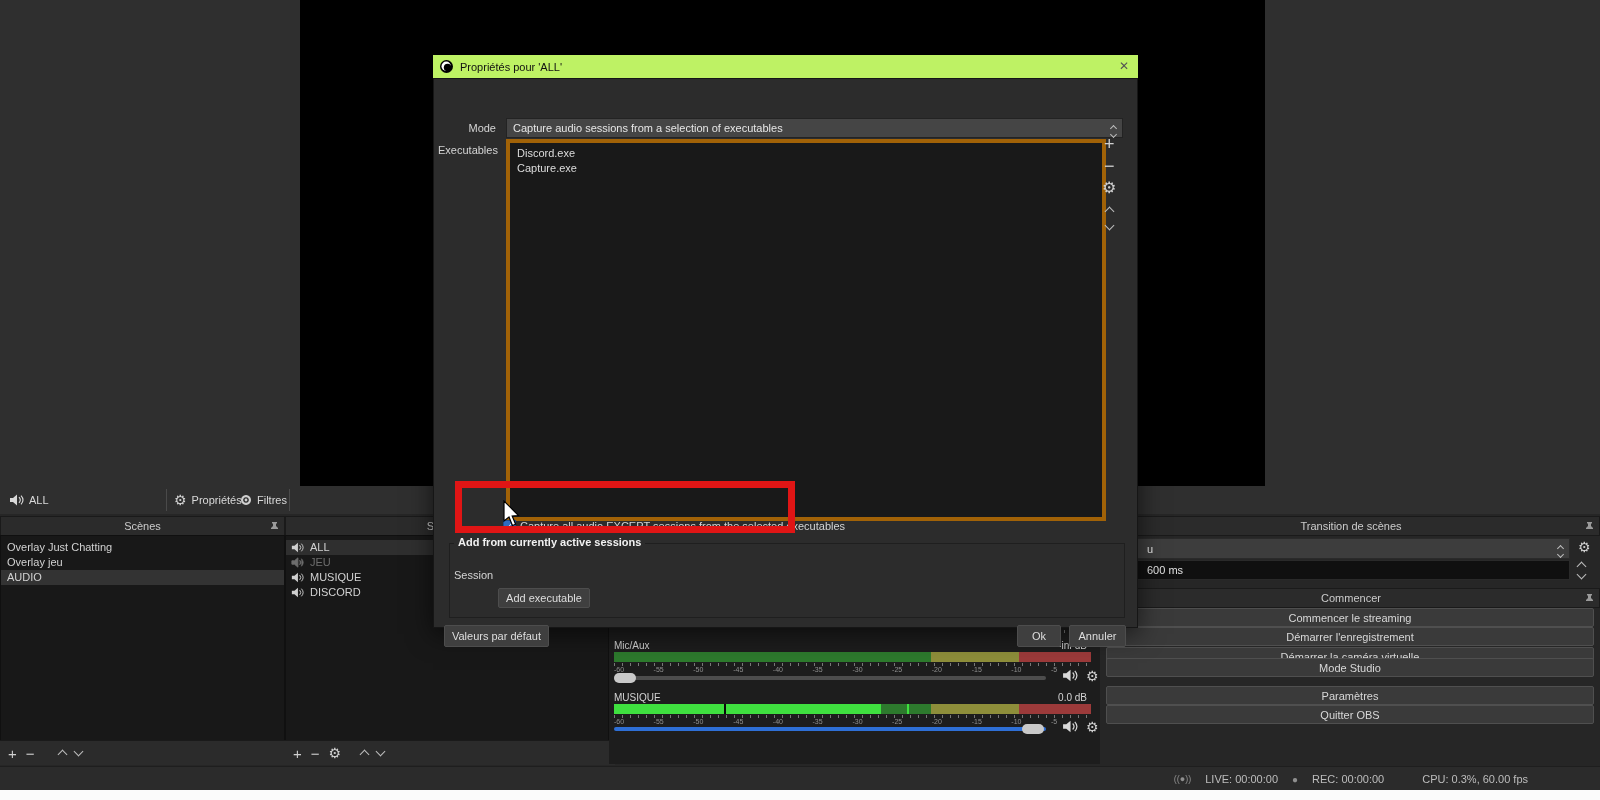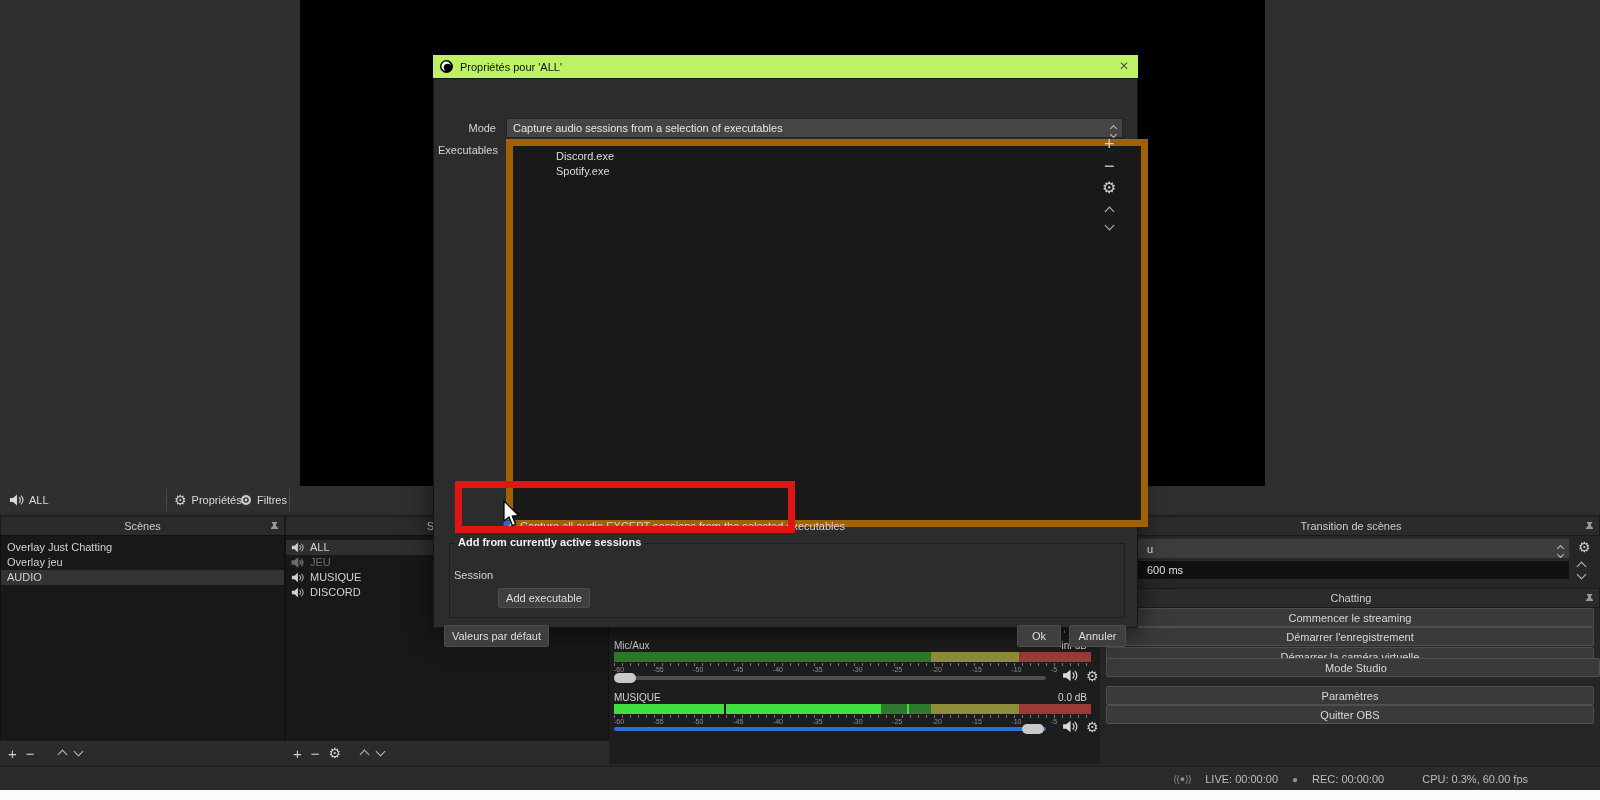--- a/index.html
+++ b/index.html
@@ -51,21 +51,21 @@
   .whitestrip{left:0;top:790px;width:1600px;height:10px;background:#fbfbfb;}
   
   .dialog{left:433px;top:55px;width:705px;height:573px;z-index:40;box-shadow:0 6px 24px rgba(0,0,0,.6);}
   .titlebar{position:absolute;left:0;top:0;width:100%;height:23px;background:#bef264;display:flex;align-items:center;gap:7px;padding-left:7px;box-sizing:border-box;}
   .titlebar .t{color:#111;}
   .close{position:absolute;right:9px;top:4px;color:#555;font-size:12px;}
   .dbody{position:absolute;left:0;top:23px;width:705px;height:550px;background:#2c2c2c;border:1px solid #161616;box-sizing:border-box;}
   .dlabel{position:absolute;color:#d4d4d4;}
   .ddrop{position:absolute;background:#454545;border:1px solid #232323;display:flex;align-items:center;color:#e6e6e6;}
   .ddrop .val{padding-left:6px;}
-  .dlist{position:absolute;background:#191919;border:7px solid #a16207;color:#dcdcdc;padding-left:36px;}
+  .dlist{position:absolute;background:#191919;border:4px solid #a16207;color:#dcdcdc;}
   .dlist .li{height:15px;line-height:15px;padding-left:7px;}
   .sidecol{position:absolute;left:668px;top:58px;display:flex;flex-direction:column;align-items:center;gap:7px;color:#d0d0d0;}
   .dbtn{position:absolute;background:#3f3f3f;border:1px solid #4d4d4d;border-radius:2px;display:flex;align-items:center;justify-content:center;color:#dedede;}
   .groupbox{position:absolute;left:15px;top:464px;width:674px;height:73px;border:1px solid #1f1f1f;}
   .grouplabel{position:absolute;left:20px;top:457px;background:#2c2c2c;padding:0 4px;font-weight:bold;color:#f2f2f2;}
   .checkbox{position:absolute;width:11px;height:11px;background:#2d6bbf;border:1px solid #1c4d92;color:#fff;font-size:9px;line-height:11px;text-align:center;}
   
   .redrect{left:455px;top:481px;width:340px;height:52px;border:7px solid #e01515;z-index:60;box-sizing:border-box;}
   .cursor{left:503px;top:500px;z-index:70;}
   .gearglyph{font-size:14px;line-height:14px;color:#cfcfcf;}
@@ -243,29 +243,29 @@
   <span class="abs gearglyph" style="left:1578px;top:540px;">⚙</span>
   <div class="field dark" style="left:1110px;top:560px;width:458px;height:18px;">
     <span class="val" style="padding-left:36px;">600 ms</span>
   </div>
   <div class="spincol" style="left:1578px;top:560px;">
     <span class="chev up"></span>
     <span class="chev down"></span>
   </div>
 
   <div class="abs panel-header" style="left:1102px;top:588px;width:496px;">
-    <span>Chatting</span>
+    <span>Commencer</span>
     <svg class="pin" width="9" height="9" viewBox="0 0 9 9">
         <path d="M2 1h5v1L6 3v2l2 2v1H1V7l2-2V3L2 2z" fill="#9a9a9a"></path>
       </svg>
   </div>
   <div class="cmdbtn" style="top:608px;">Commencer le streaming</div>
   <div class="cmdbtn" style="top:627px;">Démarrer l'enregistrement</div>
   <div class="cmdbtn" style="top:647px;">Démarrer la caméra virtuelle</div>
-  <div class="cmdbtn" style="top:658px;padding-left:6px;">Mode Studio</div>
+  <div class="cmdbtn" style="top:658px;">Mode Studio</div>
   <div class="cmdbtn" style="top:686px;">Paramètres</div>
   <div class="cmdbtn" style="top:705px;">Quitter OBS</div>
 
   <div class="abs statusbar">
     <div class="statusitems">
       <span style="font-size:9px;color:#8f8f8f;">((●))</span>
       <span>LIVE: 00:00:00</span>
       <span style="color:#8f8f8f;font-size:10px;">●</span>
       <span>REC: 00:00:00</span>
       <span style="width:10px;"></span>
@@ -289,21 +289,21 @@
       <div class="ddrop" style="left:72px;top:39px;width:615px;height:18px;">
         <span class="val">Capture audio sessions from a selection of executables</span>
         <span class="spincol" style="right:6px;top:4px;position:absolute;">
             <span class="chev sm up"></span>
             <span class="chev sm down"></span>
           </span>
       </div>
       <div class="dlabel" style="left:4px;top:65px;width:58px;text-align:right;">Executables</div>
       <div class="dlist" style="left:72px;top:60px;width:592px;height:374px;">
         <div class="li" style="margin-top:3px;">Discord.exe</div>
-        <div class="li">Spotify.exe</div>
+        <div class="li">Capture.exe</div>
       </div>
       <div class="sidecol">
         <span class="tb-glyph" style="font-size:18px;">+</span>
         <span class="tb-glyph" style="font-size:18px;">−</span>
         <span class="gearglyph" style="font-size:16px;">⚙</span>
         <span class="chev up" style="margin-top:6px;"></span>
         <span class="chev down"></span>
       </div>
       <div class="checkbox" style="left:69px;top:441px;"><span>✓</span></div>
       <div class="dlabel" style="left:86px;top:441px;">Capture all audio EXCEPT sessions from the selected executables</div>

